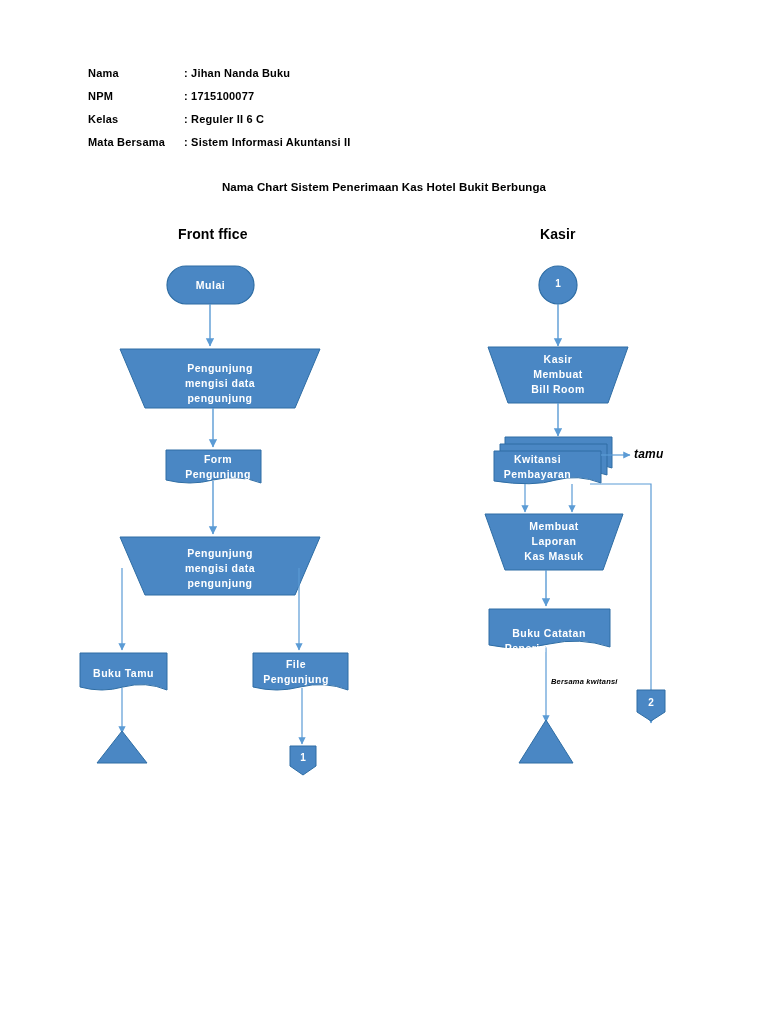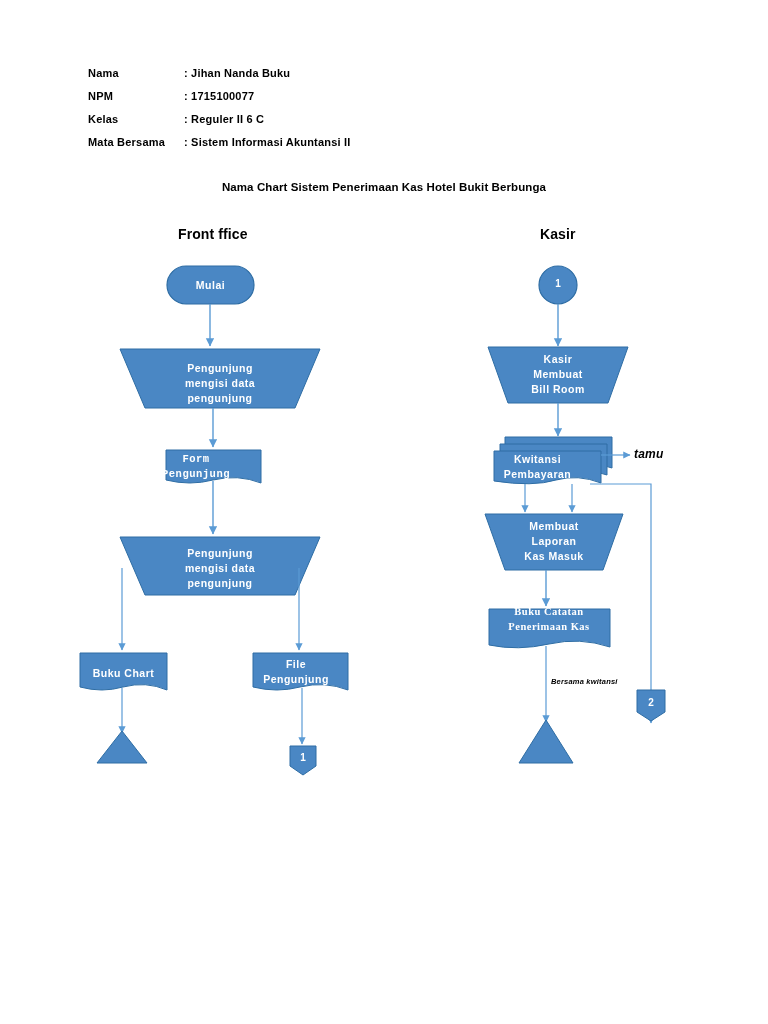--- a/index.html
+++ b/index.html
@@ -189,46 +189,46 @@
 
   <polygon points="637,690 665,690 665,712 651,721 637,712" fill="#4a87c4" stroke="#2e6da4" stroke-width="1"></polygon>
 </svg>
 
 <div class="node-label" style="left:167px; top:278px; width:87px;">Mulai</div>
 
 <div class="node-label" style="left:140px; top:361px; width:160px;">Pengunjung
 mengisi data
 pengunjung</div>
 
-<div class="node-label" style="left:146px; top:452px; width:100px;font-family:Liberation Mono, monospace;">Form
+<div class="node-label" style="left:168px; top:452px; width:100px;">Form
 Pengunjung</div>
 
 <div class="node-label" style="left:140px; top:546px; width:160px;">Pengunjung
 mengisi data
 pengunjung</div>
 
-<div class="node-label" style="left:80px; top:666px; width:87px;">Buku Chart</div>
+<div class="node-label" style="left:80px; top:666px; width:87px;">Buku Tamu</div>
 
 <div class="node-label" style="left:252px; top:657px; width:88px;">File
 Pengunjung</div>
 
 <div class="conn-label" style="left:290px; top:752px; width:26px;">1</div>
 
 <div class="conn-label" style="left:539px; top:278px; width:38px;">1</div>
 
 <div class="node-label" style="left:488px; top:352px; width:140px;">Kasir
 Membuat
 Bill Room</div>
 
 <div class="node-label" style="left:494px; top:452px; width:87px;">Kwitansi
 Pembayaran</div>
 
 <div class="node-label" style="left:485px; top:519px; width:138px;">Membuat
 Laporan
 Kas Masuk</div>
 
-<div class="node-label" style="left:489px; top:604px; width:120px;font-family:Liberation Serif, serif;">Buku Catatan
+<div class="node-label" style="left:489px; top:626px; width:120px;">Buku Catatan
 Penerimaan Kas</div>
 
 <div class="conn-label" style="left:637px; top:697px; width:28px;">2</div>
 
 <div class="plain-label" id="label-tamu">tamu</div>
 <div class="plain-label" id="label-bersama-kwitansi">Bersama kwitansi</div>
 
 </body></html>

